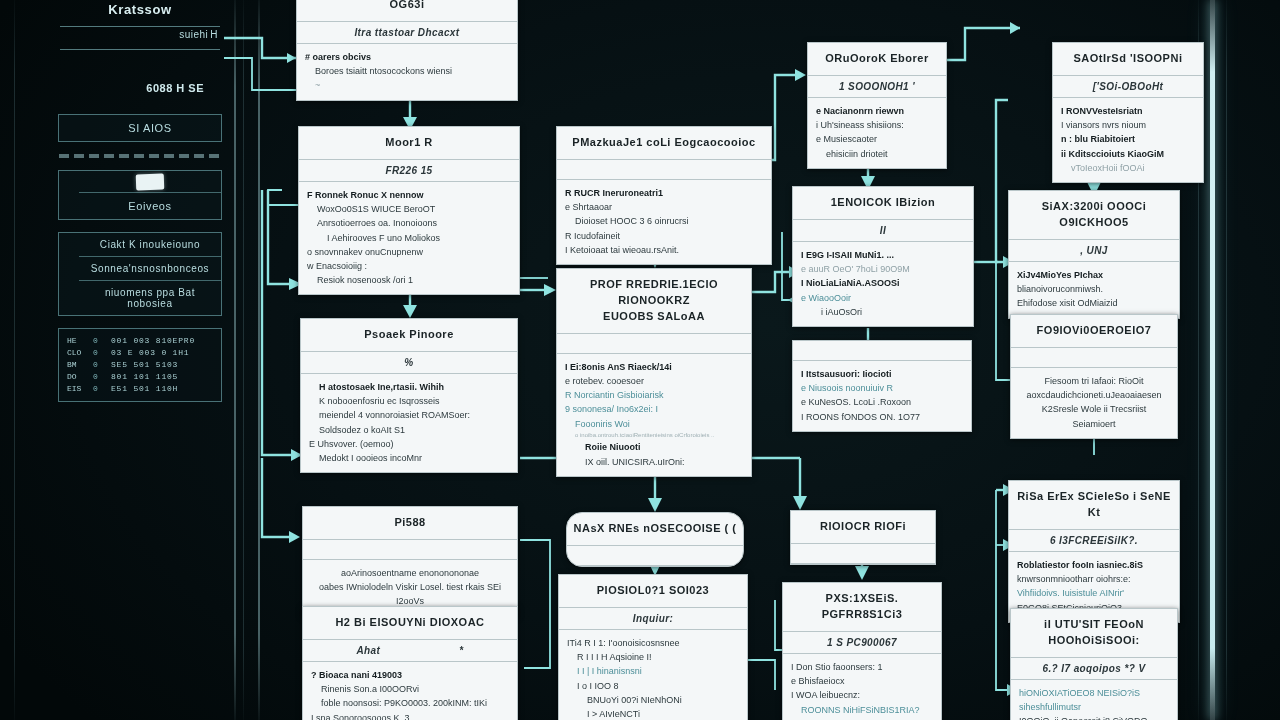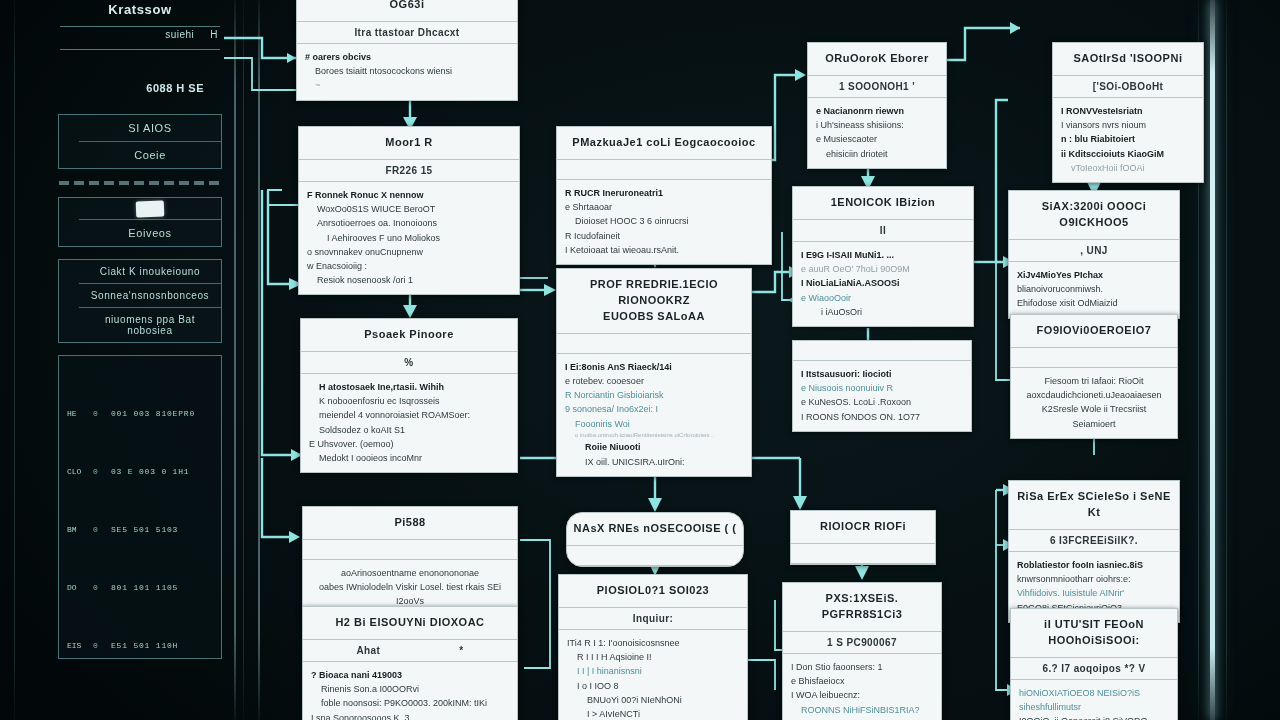--- a/index.html
+++ b/index.html
@@ -50,21 +50,21 @@
     padding-top: 12px;
     filter: blur(.35px);
   }
   .sb-rule {
     height: 1px;
     background: rgba(150,215,220,.55);
     margin: 9px 4px 0 4px;
   }
   .sb-line-row {
     display: flex; justify-content: flex-end; align-items: center;
-    gap: 16px; padding: 2px 6px 0 0;
+    gap: 2px; padding: 2px 6px 0 0;
     color: #b8dde0; font-size: 10px; letter-spacing: .5px;
     filter: blur(.3px);
   }
   .sb-sub {
     text-align: right;
     color: #cfe9ec; font-size: 11px; font-weight: bold;
     padding: 4px 20px 8px 0;
     letter-spacing: .5px;
     filter: blur(.3px);
     margin-top: 28px;
@@ -108,21 +108,20 @@
     padding: 6px 8px;
     background: rgba(6,18,21,.8);
   }
   .sb-trow {
     display: flex; gap: 8px;
     font-family: "Liberation Mono", monospace;
     font-size: 8px;
     color: #a9cfd2;
     line-height: 1.5;
     filter: blur(.25px);
-    margin-top: 46px;
   }
   .sb-trow span:nth-child(1) { width: 18px; }
   .sb-trow span:nth-child(2) { width: 10px; color:#7fb4b8;}
   .sb-trow span:nth-child(3) { flex: 1; letter-spacing: .8px; }
 
   
   .card {
     position: absolute;
     background: #f4f7f8;
     border: 1px solid #b9c6c9;
@@ -143,20 +142,21 @@
   }
   .c-sub {
     text-align: center;
     font-size: 10px;
     font-weight: bold;
     color: #2b363a;
     padding: 5px 14px;
     border-bottom: 1px solid #b9c6c9;
     letter-spacing: .4px;
     min-height: 20px;
+    font-style: italic;
   }
   .c-sub.split { display:flex; justify-content: space-around; }
   .c-body {
     padding: 6px 8px 7px 8px;
     font-size: 9px;
     line-height: 1.58;
     color: #2d3a3e;
   }
   .c-body div { white-space: nowrap; overflow: hidden; }
   .c-body .ind1 { padding-left: 10px; }
@@ -195,21 +195,20 @@
     <div class="sb-rule"></div>
     <div class="sb-line-row">
       <span>suiehi</span>
       <span>H</span>
     </div>
     <div class="sb-rule"></div>
     <div class="sb-sub">6088 H SE</div>
 
     <div class="sb-group">
       <div class="sb-cell">SI AIOS</div>
-      <div class="sb-cell">Coeie</div>
     </div>
 
     <div class="sb-dashes"></div>
 
     <div class="sb-group">
       <div class="sb-chip">
           <i></i>
         </div>
       <div class="sb-cell">Eoiveos</div>
     </div>

